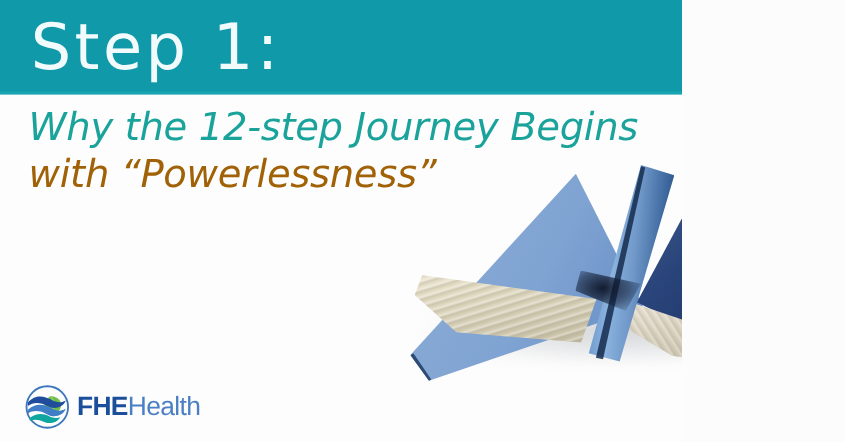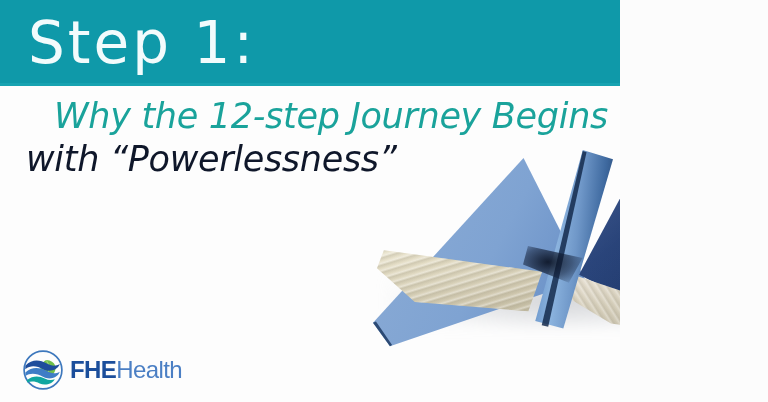--- a/index.html
+++ b/index.html
@@ -64,22 +64,22 @@
     font-weight: 400;
     font-size: 35px;
     line-height: 43px;
     color: #14a0a0;
     letter-spacing: -0.3px;
   }
   #subtitle .sub-line {
     display: block;
     white-space: pre;
   }
-  #subtitle .sub-line.l1 { color: #1aa39b; margin-left: 28px; }
-  #subtitle .sub-line.l2 { color: #0f172a; }
+  #subtitle .sub-line.l1 { color: #1aa39b; }
+  #subtitle .sub-line.l2 { color: #a16207; }
 
   
   #book-image {
     position: absolute;
     left: 355px;
     top: 150px;
     width: 410px;
     height: 200px;
   }
 

